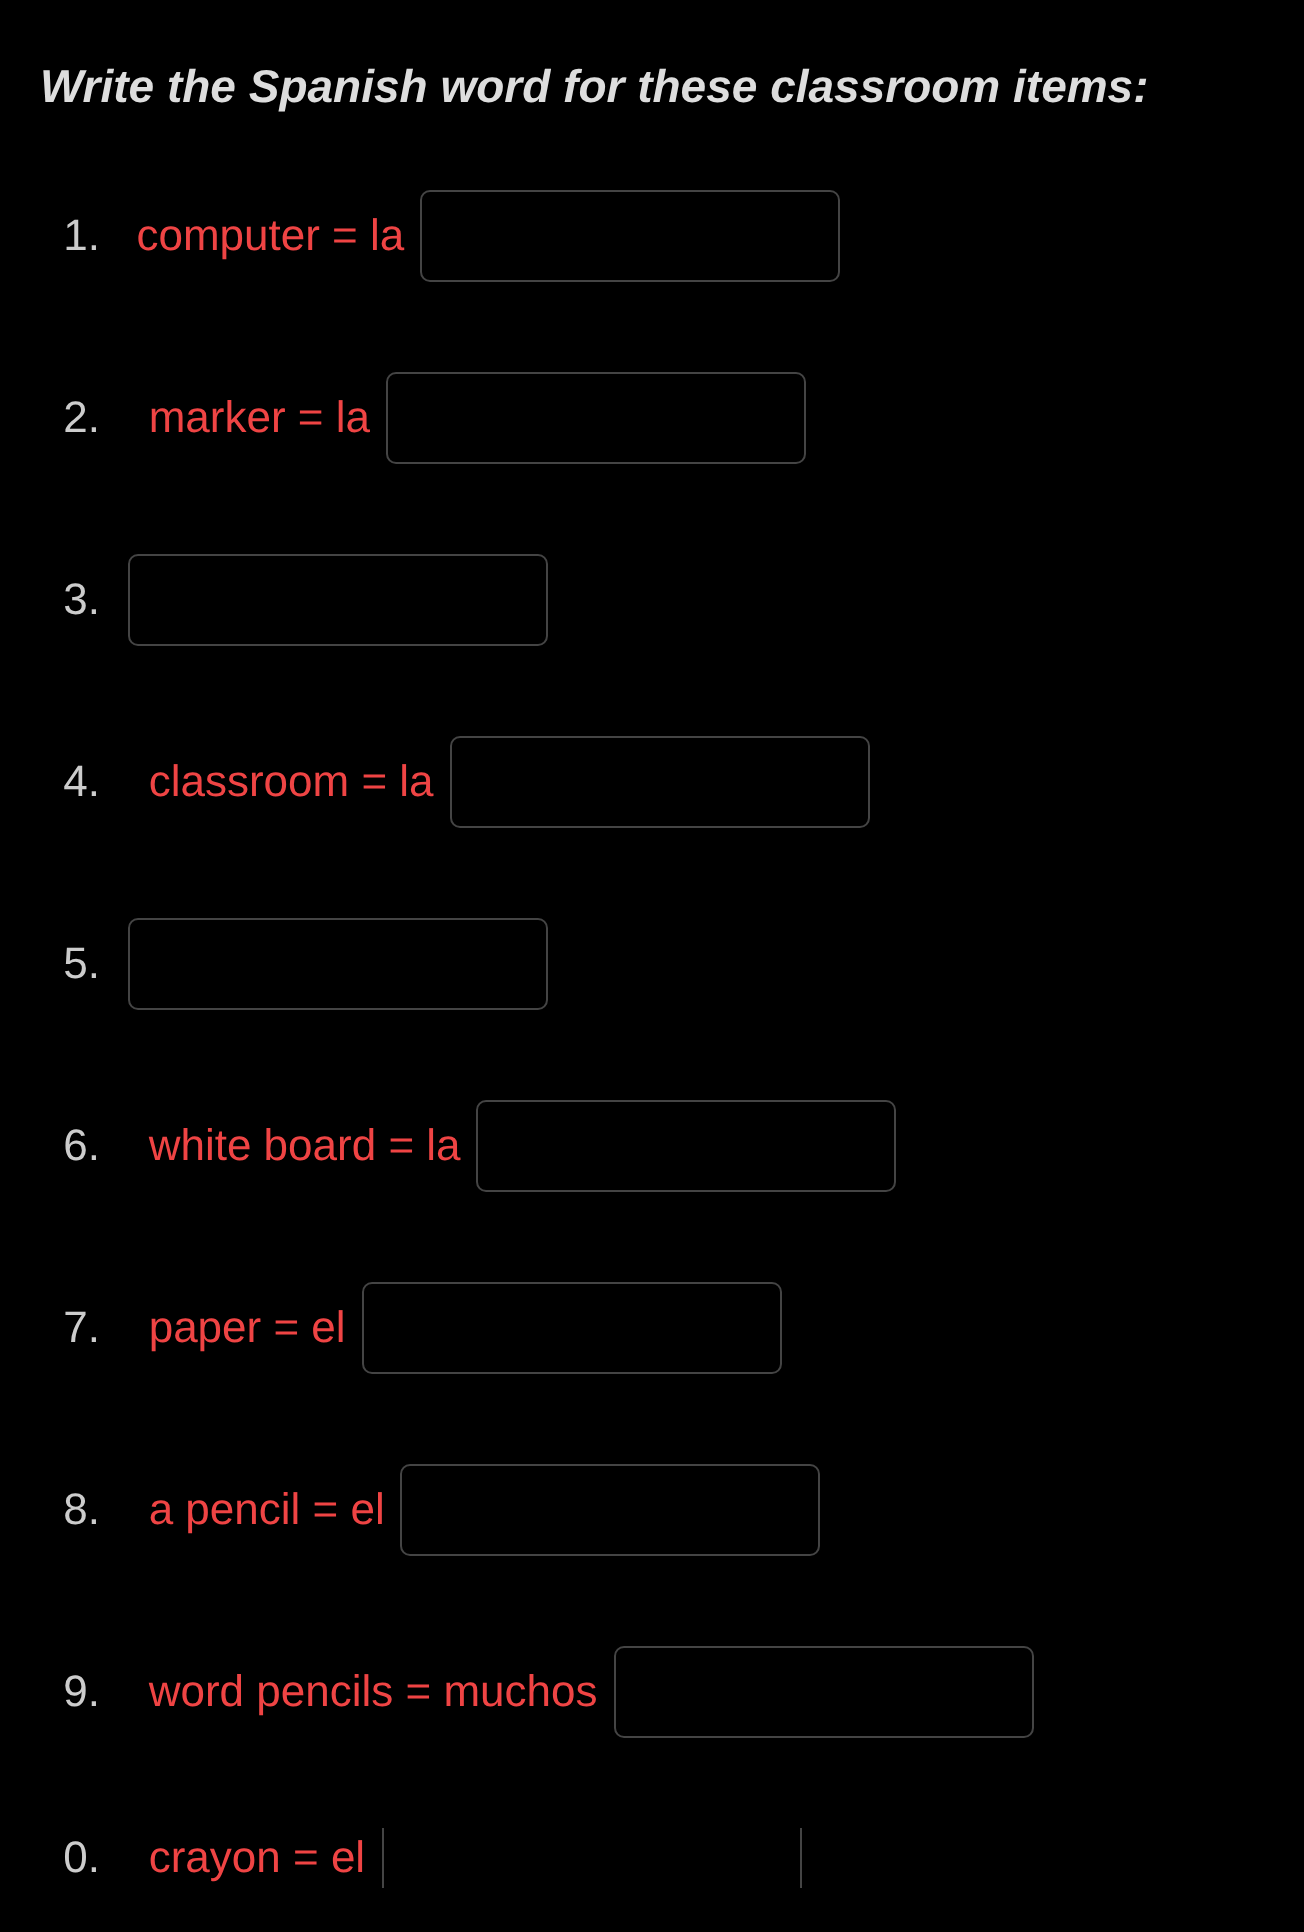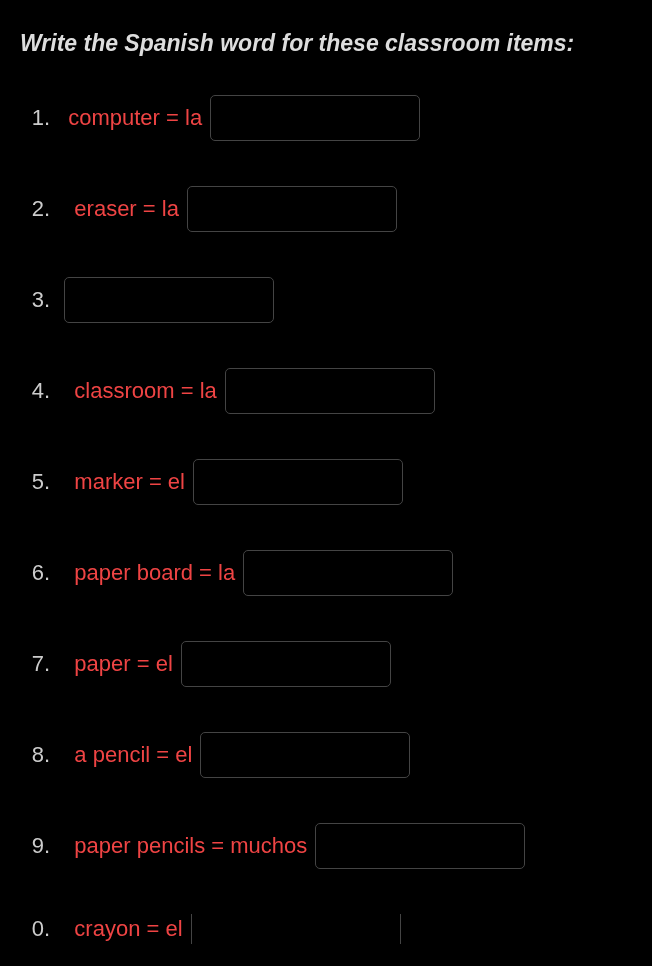--- a/index.html
+++ b/index.html
@@ -75,62 +75,61 @@
 <div class="instruction">Write the Spanish word for these classroom items:</div>
 
 <div class="item-row">
   <span class="item-number">1.</span>
   <span class="item-text">  computer = la</span>
   <input class="item-input w-1" type="text" style="">
 </div>
 
 <div class="item-row">
   <span class="item-number">2.</span>
-  <span class="item-text">   eraser = la</span>
+  <span class="item-text">   marker = la</span>
   <input class="item-input w-2" type="text" style="">
 </div>
 
 <div class="item-row">
   <span class="item-number">3.</span>
   <input class="item-input w-3" type="text" style="">
 </div>
 
 <div class="item-row">
   <span class="item-number">4.</span>
   <span class="item-text">   classroom = la</span>
   <input class="item-input w-4" type="text" style="">
 </div>
 
 <div class="item-row">
   <span class="item-number">5.</span>
-  <span class="item-text">   marker = el</span>
   <input class="item-input w-5" type="text" style="">
 </div>
 
 <div class="item-row">
   <span class="item-number">6.</span>
-  <span class="item-text">   paper board = la</span>
+  <span class="item-text">   white board = la</span>
   <input class="item-input w-6" type="text" style="">
 </div>
 
 <div class="item-row">
   <span class="item-number">7.</span>
   <span class="item-text">   paper = el</span>
   <input class="item-input w-7" type="text" style="">
 </div>
 
 <div class="item-row">
   <span class="item-number">8.</span>
   <span class="item-text">   a pencil = el</span>
   <input class="item-input w-8" type="text" style="">
 </div>
 
 <div class="item-row">
   <span class="item-number">9.</span>
-  <span class="item-text">   paper pencils = muchos</span>
+  <span class="item-text">   word pencils = muchos</span>
   <input class="item-input w-9" type="text" style="">
 </div>
 
 <div class="item-row row-10 cutoff">
   <span class="item-number">0.</span>
   <span class="item-text">   crayon = el</span>
   <input class="item-input w-10" type="text" style="">
 </div>
 
 </body></html>

